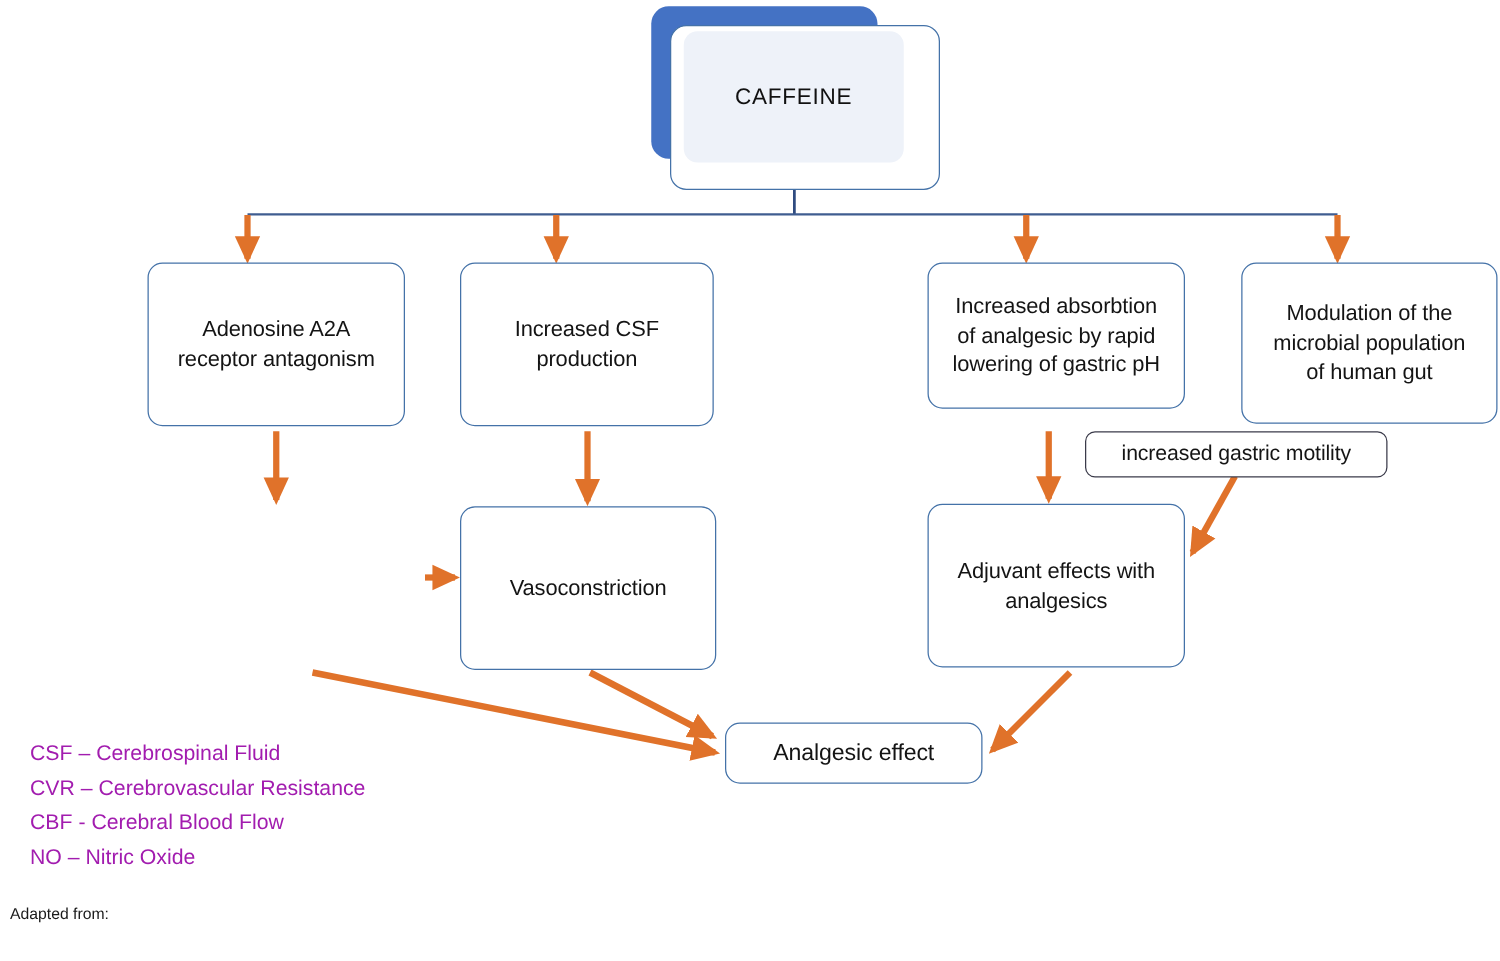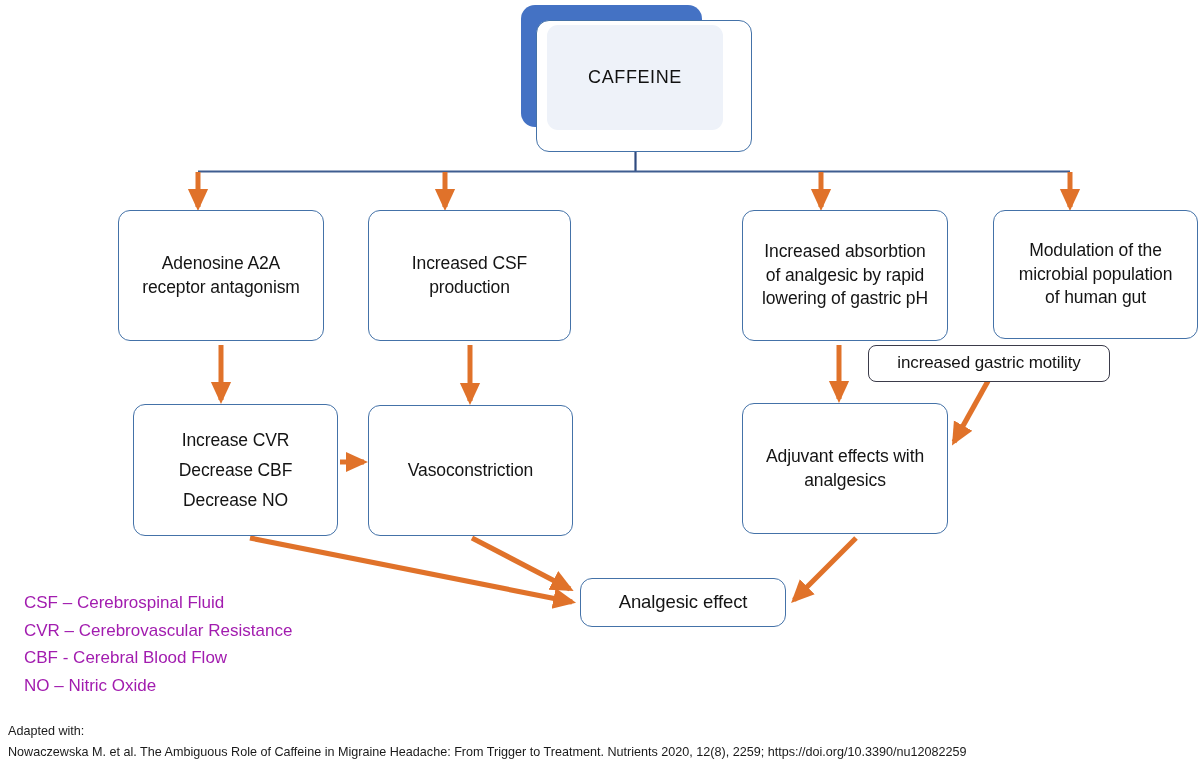--- a/index.html
+++ b/index.html
@@ -79,21 +79,21 @@
     display: flex;
     align-items: center;
     justify-content: center;
     font-size: 18px;
     letter-spacing: 0.6px;
     color: #111111;
   }
   
   #node-adenosine   { left:118px; top:210px; width:206px; height:131px; }
   #node-csf         { left:368px; top:210px; width:203px; height:131px; }
-  #node-absorbtion  { left:742px; top:210px; width:206px; height:131px; }
+  #node-absorbtion  { left:742px; top:210px; width:206px; height:117px; }
   #node-microbial   { left:993px; top:210px; width:205px; height:129px; }
   
   #node-cvr         { left:133px; top:404px; width:205px; height:132px; }
   #node-vaso        { left:368px; top:405px; width:205px; height:131px;text-align:center; }
   #node-adjuvant    { left:742px; top:403px; width:206px; height:131px; }
   #node-motility    {
     left:868px; top:345px; width:242px; height:37px;
     border:1.2px solid #3b3b4a; border-radius:8px;
     font-size:17px; z-index:5;
   }
@@ -174,25 +174,20 @@
     <span class="txt">Increased absorbtion
 of analgesic by rapid
 lowering of gastric pH</span>
   </div>
   <div class="node" id="node-microbial">
     <span class="txt">Modulation of the
 microbial population
 of human gut</span>
   </div>
 
-  <div class="node" id="node-cvr">
-    <span class="txt">Increase CVR
-Decrease CBF
-Decrease NO</span>
-  </div>
   <div class="node" id="node-vaso">
     <span class="txt">Vasoconstriction</span>
   </div>
   <div class="node" id="node-adjuvant">
     <span class="txt">Adjuvant effects with
 analgesics</span>
   </div>
   <div class="node" id="node-motility">
     <span class="txt">increased gastric motility</span>
   </div>
@@ -202,17 +197,16 @@
   </div>
 
   <div id="legend">
     <span class="legend-line">CSF – Cerebrospinal Fluid</span>
     <span class="legend-line">CVR – Cerebrovascular Resistance</span>
     <span class="legend-line">CBF - Cerebral Blood Flow</span>
     <span class="legend-line">NO – Nitric Oxide</span>
   </div>
 
   <div id="citation">
-    <span class="cite-line">Adapted with:</span>
-    <span class="cite-line">Nowaczewska M. et al. The Ambiguous Role of Caffeine in Migraine Headache: From Trigger to Treatment. Nutrients 2020, 12(8),  2259;  https://doi.org/10.3390/nu12082259</span>
+    <span class="cite-line">Adapted from:</span>
   </div>
 
 </div>
 
 </body></html>

